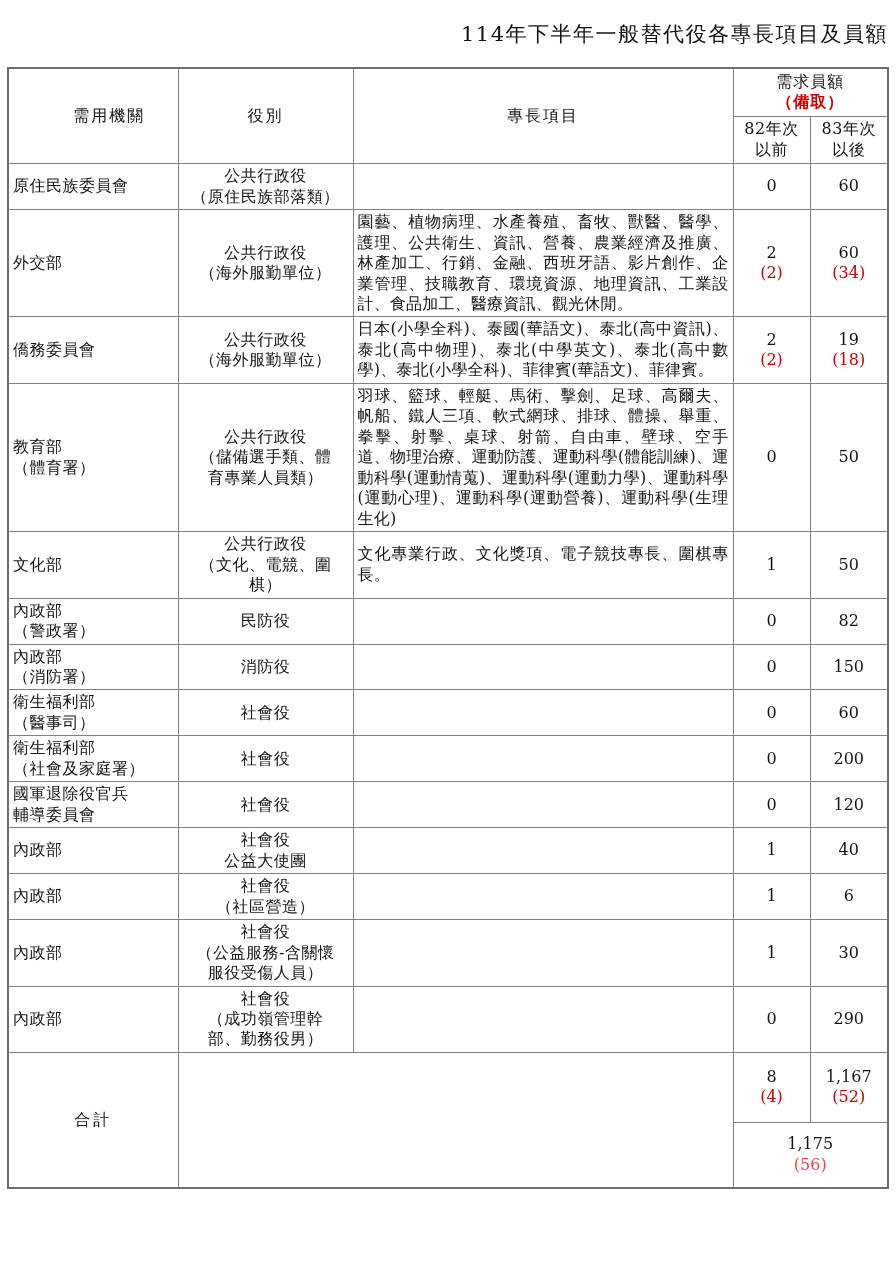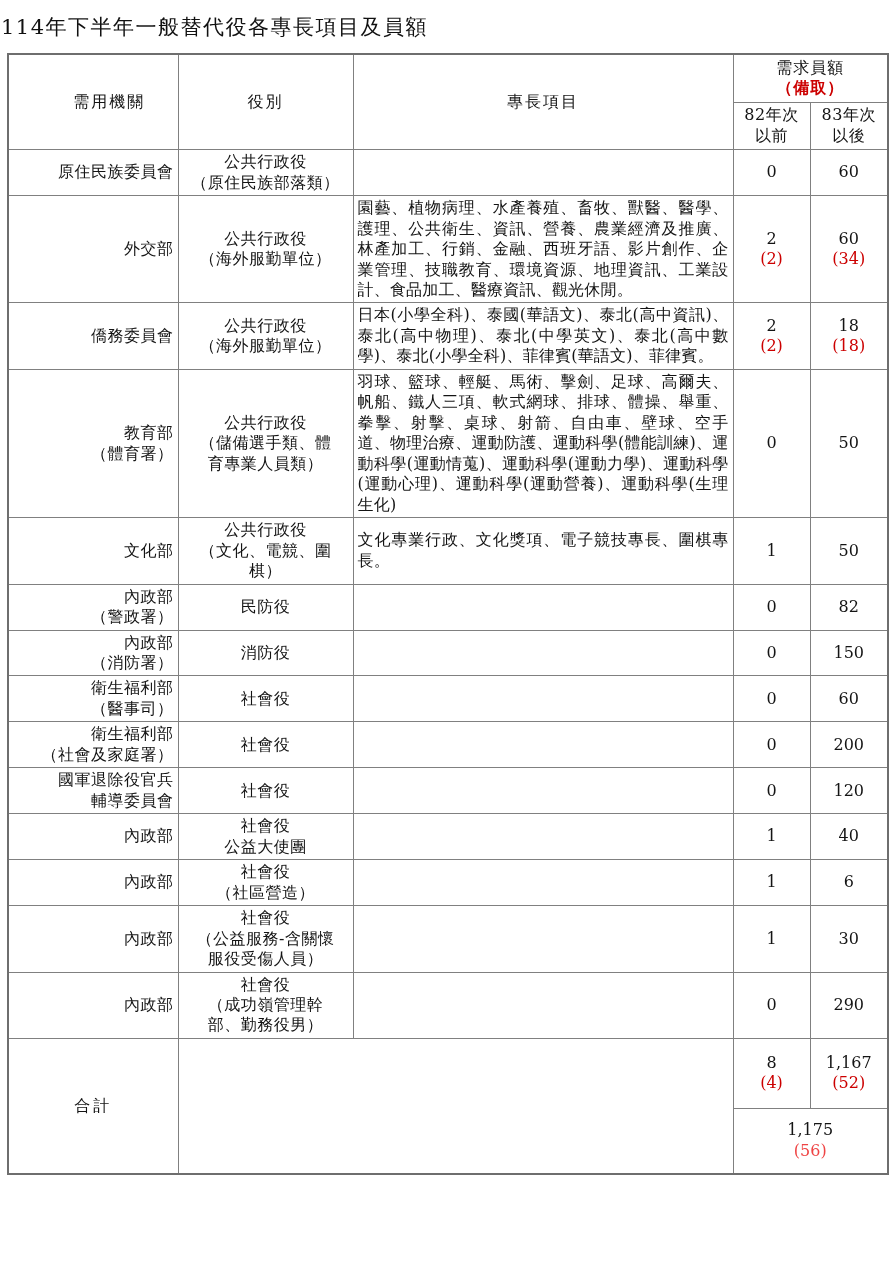--- a/index.html
+++ b/index.html
@@ -15,25 +15,25 @@
     overflow: hidden;
   }
   .page {
     width: 896px;
     height: 1280px;
     box-sizing: border-box;
     padding: 0;
     position: relative;
   }
   .doc-title {
-    text-align: left;
+    text-align: right;
     font-size: 21px;
     letter-spacing: 1.5px;
     font-weight: normal;
-    margin: 1px;
+    margin: 8px;
     padding: 14px 0 12px 0;
     line-height: 1.2;
     color: #111;
   }
   table.main-table {
     border-collapse: collapse;
     table-layout: fixed;
     width: 880px;
     margin: 0 auto;
     background: #fff;
@@ -76,21 +76,21 @@
     font-weight: bold;
   }
   .hdr-sub {
     text-align: center;
     font-size: 13px;
     line-height: 1.3;
     letter-spacing: 0.5px;
     padding: 3px 1px;
   }
   .cell-agency {
-    text-align: right;
+    text-align: left;
     font-size: 16px;
     letter-spacing: 0.5px;
     line-height: 1.3;
   }
   .cell-type {
     text-align: center;
     font-size: 16px;
     letter-spacing: 0.5px;
     line-height: 1.32;
   }
@@ -207,21 +207,21 @@
         <td class="cell-type">
           <span>公共行政役</span><br>
           <span>（海外服勤單位）</span>
         </td>
         <td class="cell-spec">日本(小學全科)、泰國(華語文)、泰北(高中資訊)、泰北(高中物理)、泰北(中學英文)、泰北(高中數學)、泰北(小學全科)、菲律賓(華語文)、菲律賓。</td>
         <td class="cell-num">
           <span>2</span>
           <span class="reserve">(2)</span>
         </td>
         <td class="cell-num">
-          <span>18</span>
+          <span>19</span>
           <span class="reserve">(18)</span>
         </td>
       </tr>
 
       <tr>
         <td class="cell-agency">
           <span>教育部</span><br>
           <span>（體育署）</span>
         </td>
         <td class="cell-type">

